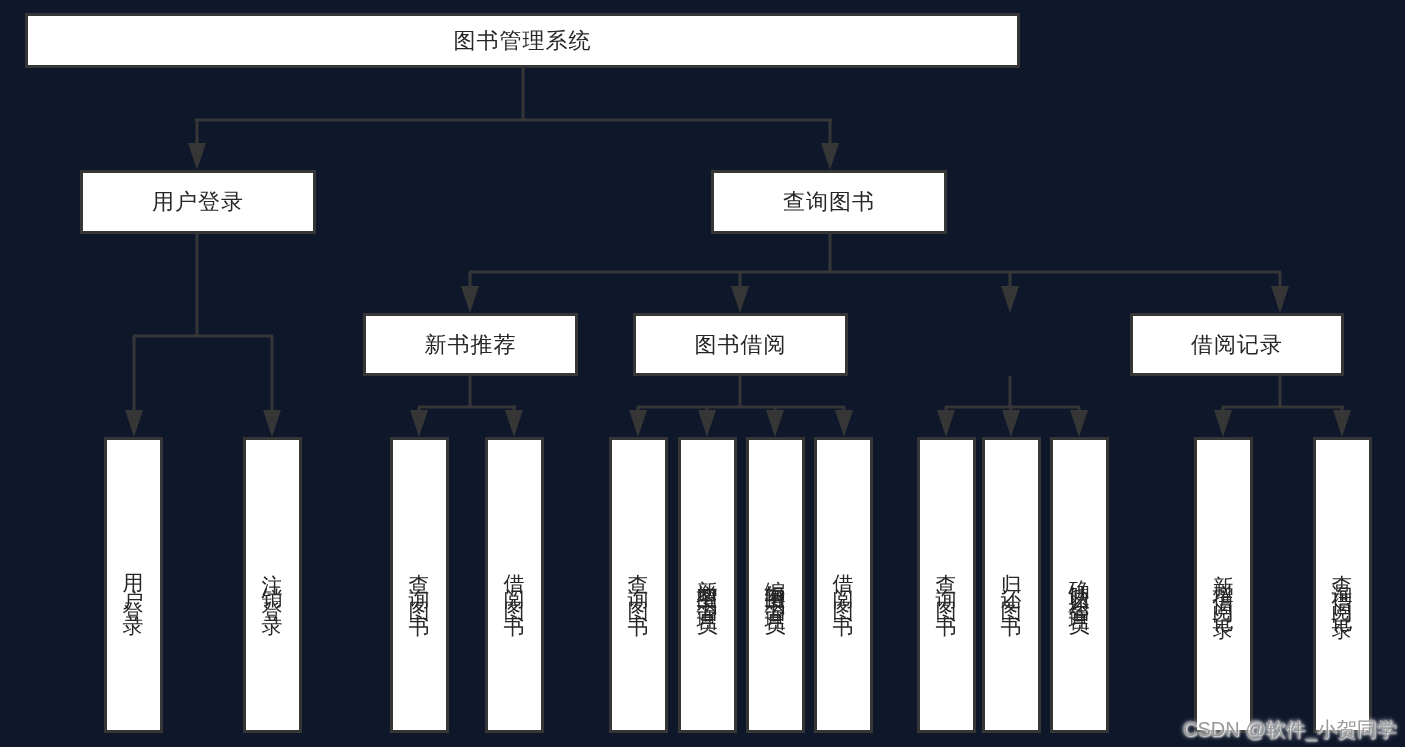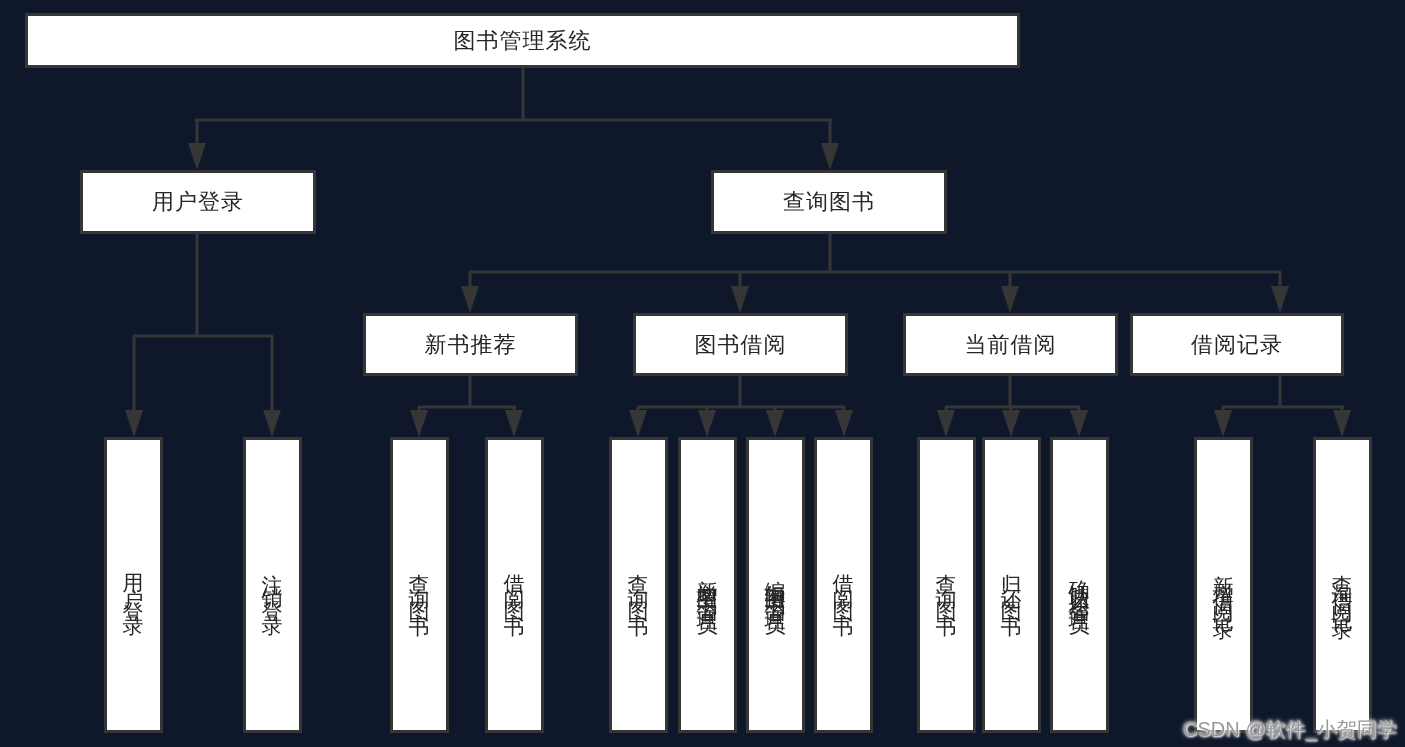--- a/index.html
+++ b/index.html
@@ -105,23 +105,20 @@
   <div class="box hbox" style="left:711px; top:170px; width:236px; height:64px;">
     <span>查询图书</span>
   </div>
 
   <div class="box hbox" style="left:363px; top:313px; width:215px; height:63px;align-items:center;">
     <span>新书推荐</span>
   </div>
   <div class="box hbox" style="left:633px; top:313px; width:215px; height:63px;text-align:right;">
     <span>图书借阅</span>
   </div>
-  <div class="box hbox" style="left:903px; top:313px; width:215px; height:63px;">
-    <span>当前借阅</span>
-  </div>
   <div class="box hbox" style="left:1130px; top:313px; width:214px; height:63px;">
     <span>借阅记录</span>
   </div>
 
   <div class="box vbox vs" style="left:104px; top:437px; width:59px; height:296px;">
     <span>用户登录</span>
   </div>
   <div class="box vbox vs" style="left:243px; top:437px; width:59px; height:296px;">
     <span>注销登录</span>
   </div>

